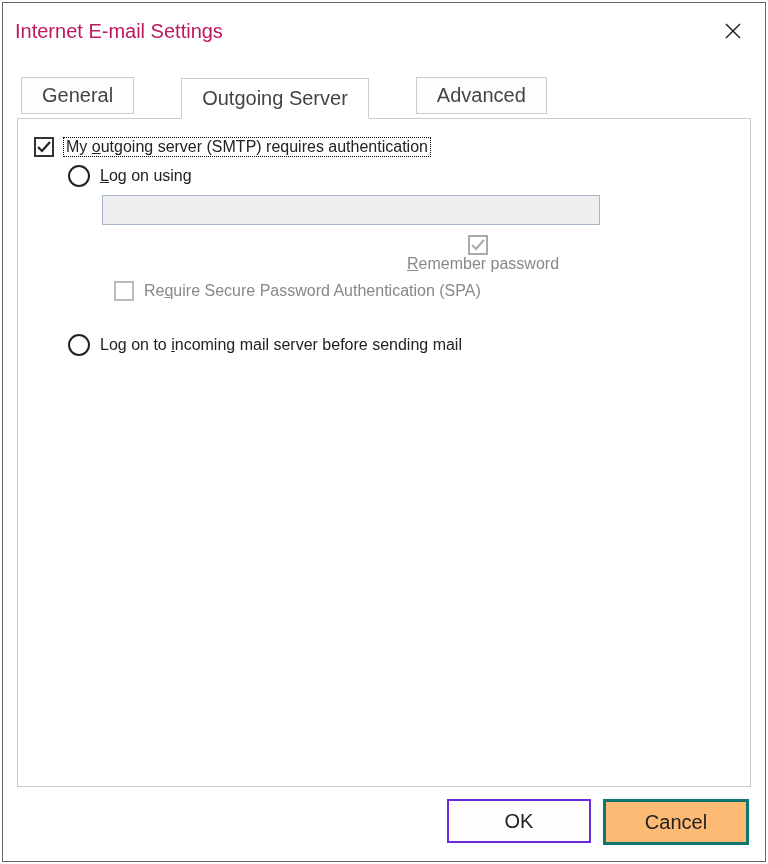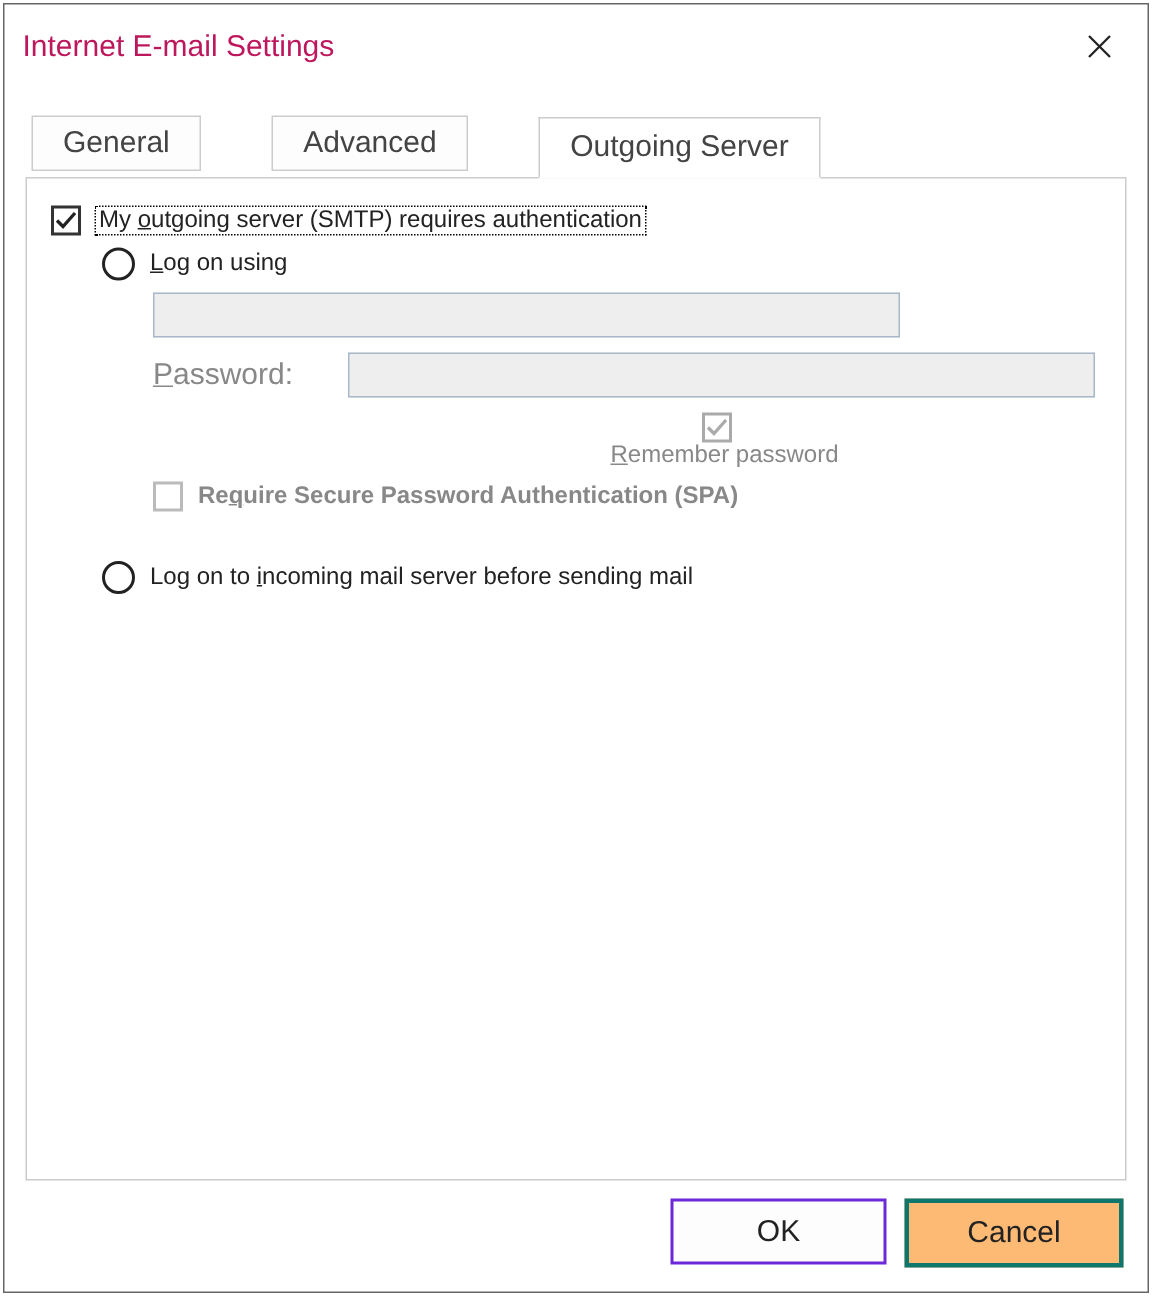--- a/index.html
+++ b/index.html
@@ -194,25 +194,25 @@
         <line x1="1" y1="1" x2="15" y2="15" stroke="#222" stroke-width="1.5"></line>
         <line x1="15" y1="1" x2="1" y2="15" stroke="#222" stroke-width="1.5"></line>
       </svg>
     </div>
   </div>
 
   <div class="tabstrip">
     <div class="tab inactive">
       <span>General</span>
     </div>
+    <div class="tab active">
+      <span>Outgoing Server</span>
+    </div>
     <div class="tab inactive">
       <span>Advanced</span>
-    </div>
-    <div class="tab active">
-      <span>Outgoing Server</span>
     </div>
   </div>
 
   <div class="tabpanel">
 
     <div class="chk-row">
       <span class="chk-box">
         <svg viewBox="0 0 16 16">
           <path d="M2 8 L6 12 L14 3" stroke="#222" stroke-width="2.2" fill="none"></path>
         </svg>
@@ -227,42 +227,36 @@
 
       <div class="radio-row">
         <span class="radio-outer"></span>
         <span class="chk-label">
           <span class="u">L</span><span>og on using</span>
         </span>
       </div>
 
       <div style="margin-left:34px;">
         <div class="field-row">
-          <div class="field-input"></div>
-        </div>
-        <div class="field-row">
-          <span class="field-label">
-            <span class="u">P</span><span>assword:</span>
-          </span>
           <div class="field-input"></div>
         </div>
 
         <div class="chk-row" style="margin-left:130px;flex-direction:column;">
           <span class="chk-box-disabled">
             <svg viewBox="0 0 16 16">
               <path d="M2 8 L6 12 L14 3" stroke="#aaa" stroke-width="2.2" fill="none"></path>
             </svg>
           </span>
           <span class="chk-label disabled-text">
             <span class="u">R</span><span>emember password</span>
           </span>
         </div>
       </div>
 
-      <div class="chk-row" style="margin-left:34px; margin-top:6px;font-weight:bold;">
+      <div class="chk-row" style="margin-left:46px; margin-top:6px;">
         <span class="chk-box-disabled" style="border-color:#bbb;"></span>
         <span class="chk-label disabled-text">
           <span>Re</span><span class="u">q</span><span>uire Secure Password Authentication (SPA)</span>
         </span>
       </div>
 
       <div class="radio-row" style="margin-top:33px;">
         <span class="radio-outer"></span>
         <span class="chk-label">
           <span>Log on to </span><span class="u">i</span><span>ncoming mail server before sending mail</span>

